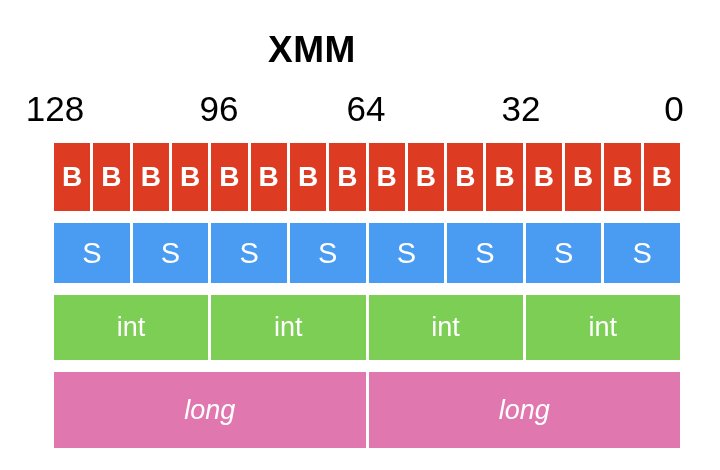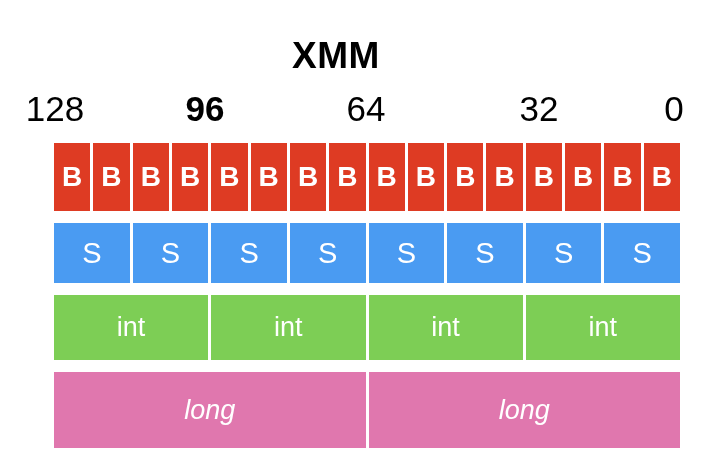--- a/index.html
+++ b/index.html
@@ -16,30 +16,29 @@
 
   #diagram {
     position: relative;
     width: 720px;
     height: 470px;
   }
 
   
   .title {
     position: absolute;
-    top: 34px;
+    top: 28px;
     left: 0;
     width: 624px;
     text-align: center;
     font-size: 37px;
     font-weight: bold;
     color: #000000;
     letter-spacing: 0.5px;
     line-height: 44px;
-    padding-left: 24px;
   }
 
   
   .ruler {
     position: absolute;
     top: 94px;
     left: 54px;
     width: 626px;
     height: 30px;
   }
@@ -94,23 +93,23 @@
 </style>
 </head>
 <body>
 
 <div id="diagram">
 
   <div class="title">XMM</div>
 
   <div class="ruler">
       <div class="tick-label" style="left: 1px;">128</div>
-      <div class="tick-label" style="left: 151px; font-weight: bold;">96</div>
+      <div class="tick-label" style="left: 165px;">96</div>
       <div class="tick-label" style="left: 312px;">64</div>
-      <div class="tick-label" style="left: 485px;">32</div>
+      <div class="tick-label" style="left: 467px;">32</div>
       <div class="tick-label" style="left: 620px;">0</div>
     </div>
 
   <div class="rows">
       <div class="row row-byte">
         <div class="cell" style="background: rgb(222, 59, 35);">B</div>
         <div class="cell" style="background: rgb(222, 59, 35);">B</div>
         <div class="cell" style="background: rgb(222, 59, 35);">B</div>
         <div class="cell" style="background: rgb(222, 59, 35);">B</div>
         <div class="cell" style="background: rgb(222, 59, 35);">B</div>

